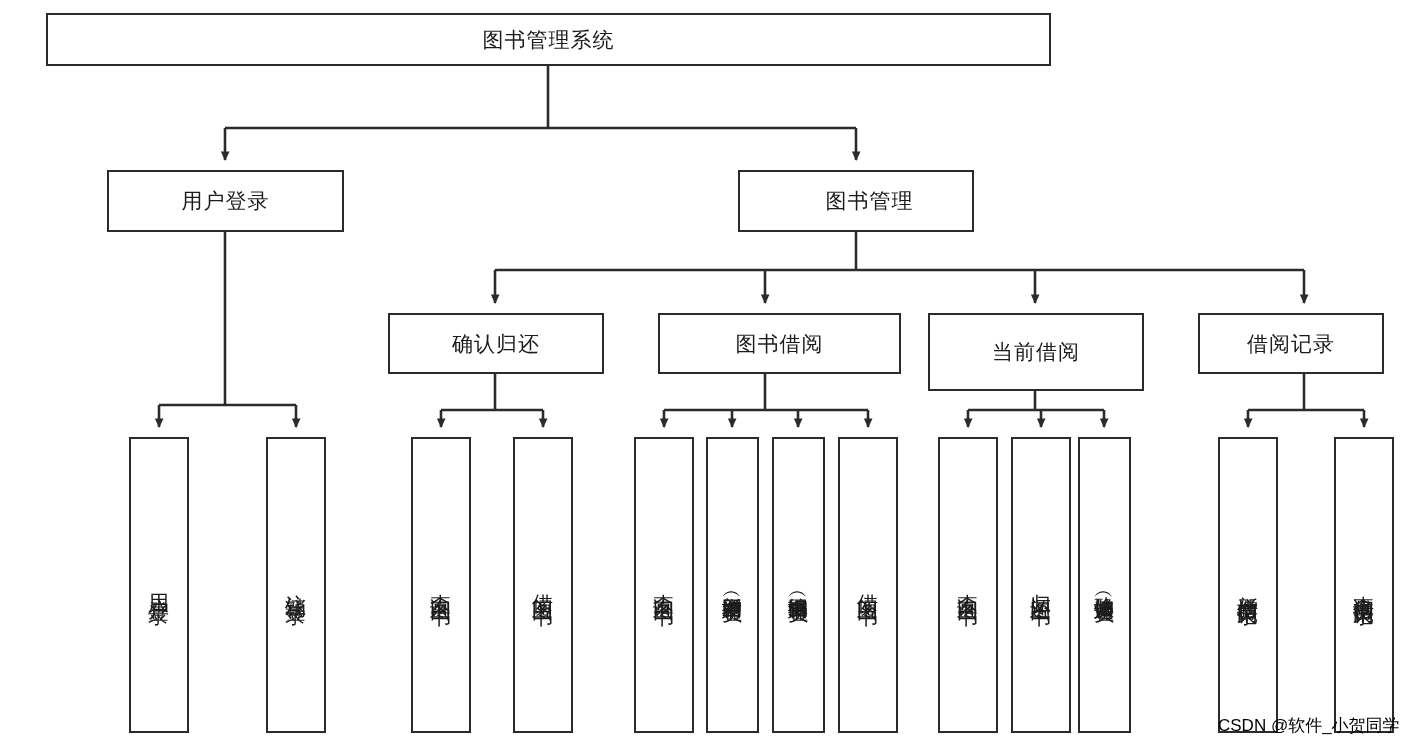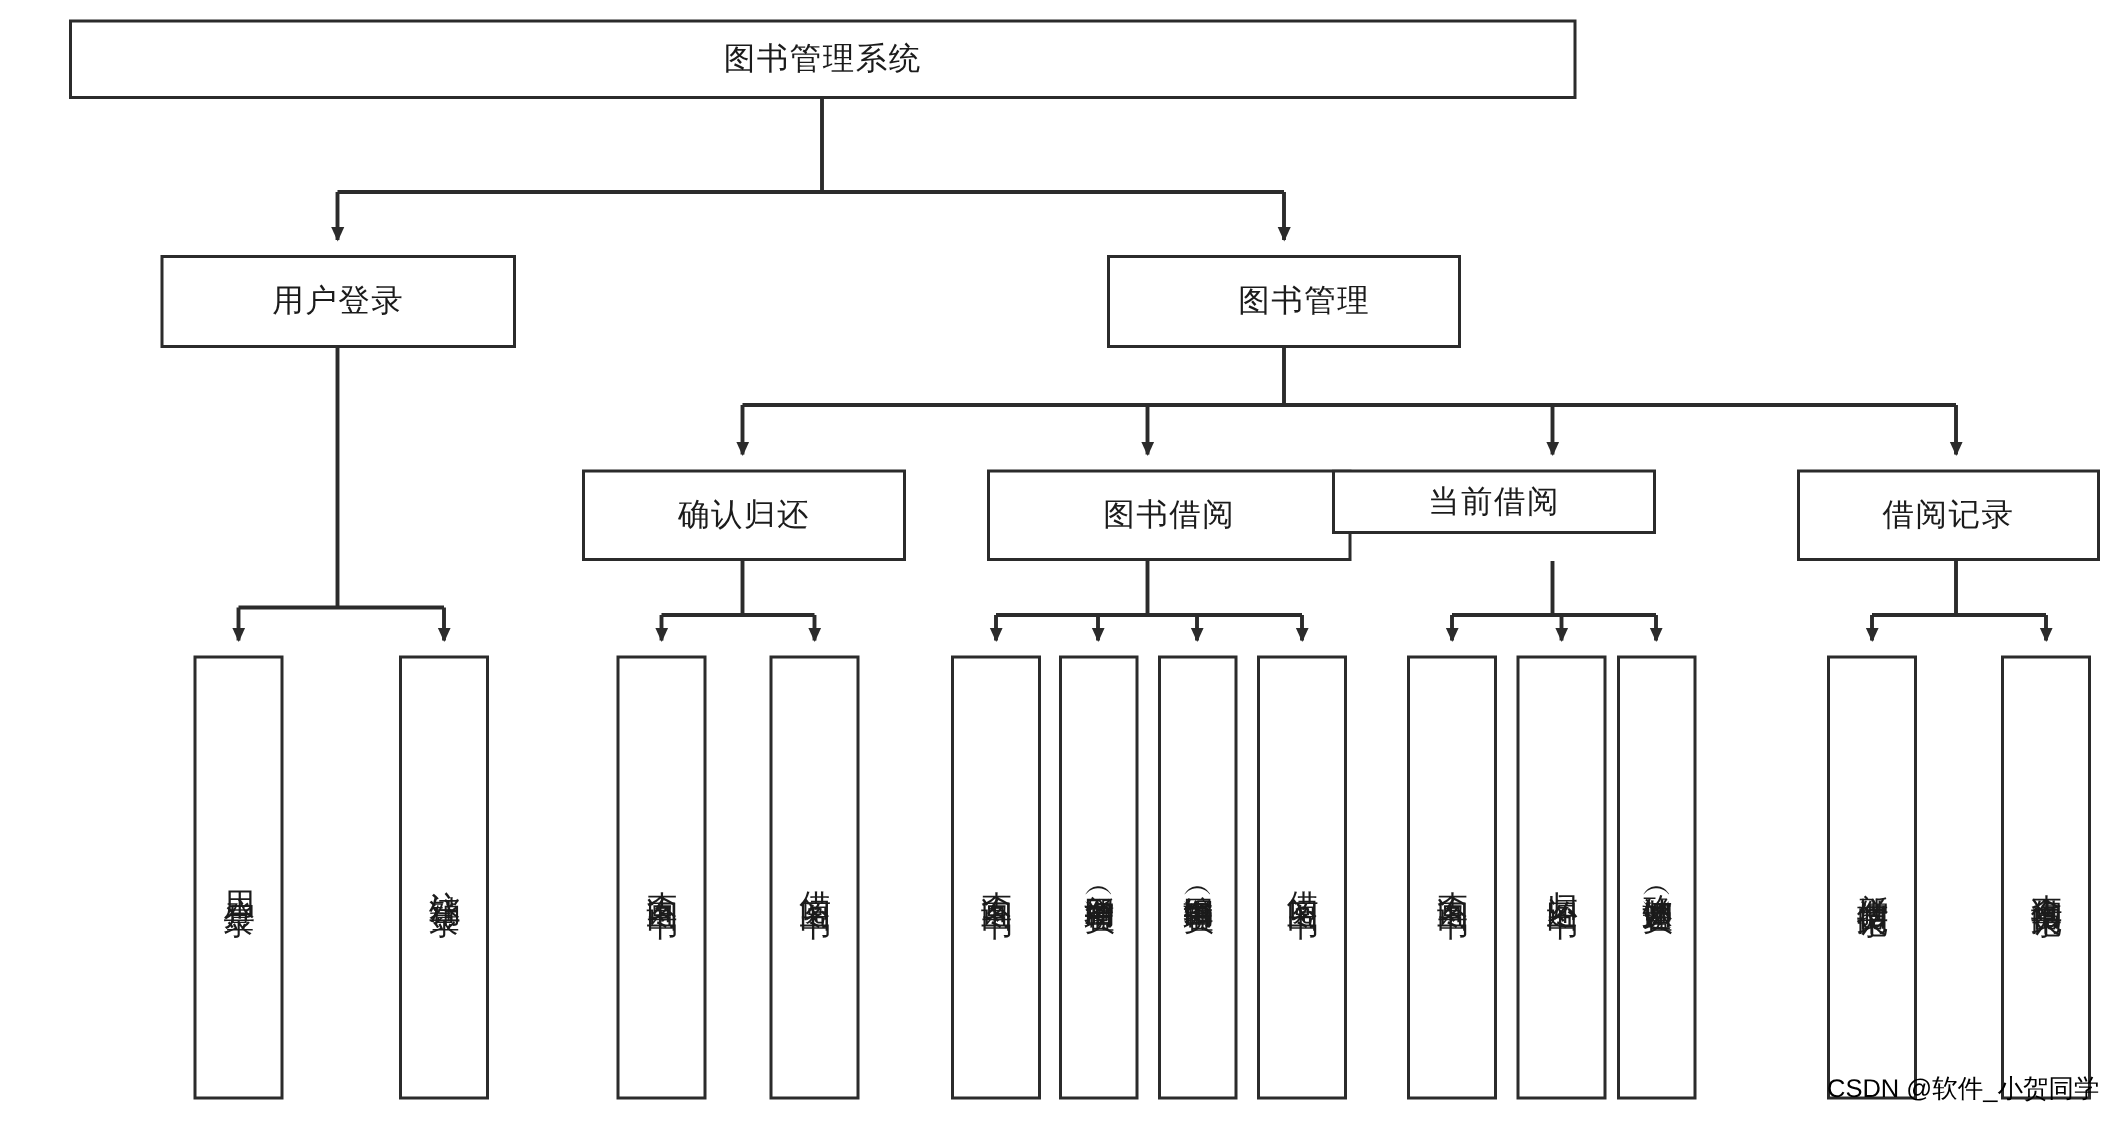--- a/index.html
+++ b/index.html
@@ -131,24 +131,24 @@
   <div class="node-box" style="left:712px; top:170px; width:236px; height:62px;padding-left:27px;">
     <span class="node-label-h">图书管理</span>
   </div>
 
   <div class="node-box" style="left:362px; top:313px; width:216px; height:61px;">
     <span class="node-label-h">确认归还</span>
   </div>
   <div class="node-box" style="left:632px; top:313px; width:243px; height:61px;">
     <span class="node-label-h">图书借阅</span>
   </div>
-  <div class="node-box" style="left:862px; top:313px; width:216px; height:43px;">
+  <div class="node-box" style="left:902px; top:313px; width:216px; height:78px;">
     <span class="node-label-h">当前借阅</span>
   </div>
-  <div class="node-box" style="left:1172px; top:313px; width:202px; height:61px;">
+  <div class="node-box" style="left:1172px; top:313px; width:186px; height:61px;">
     <span class="node-label-h">借阅记录</span>
   </div>
 
   <div class="node-box leaf" style="left:103px; top:437px; width:60px; height:296px;">
     <span class="node-label-v">用户登录</span>
   </div>
   <div class="node-box leaf" style="left:240px; top:437px; width:60px; height:296px;">
     <span class="node-label-v">注销登录</span>
   </div>
 

